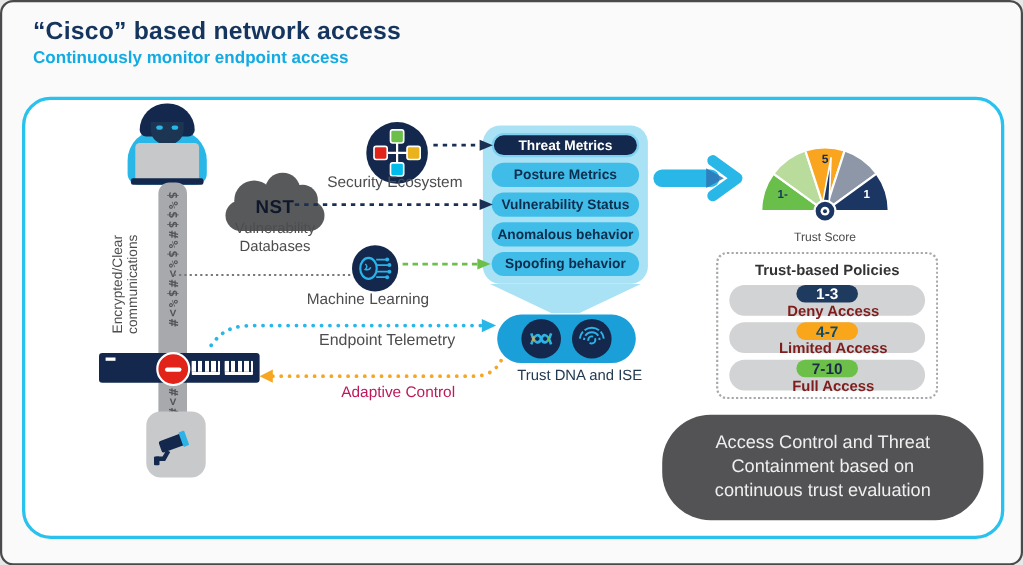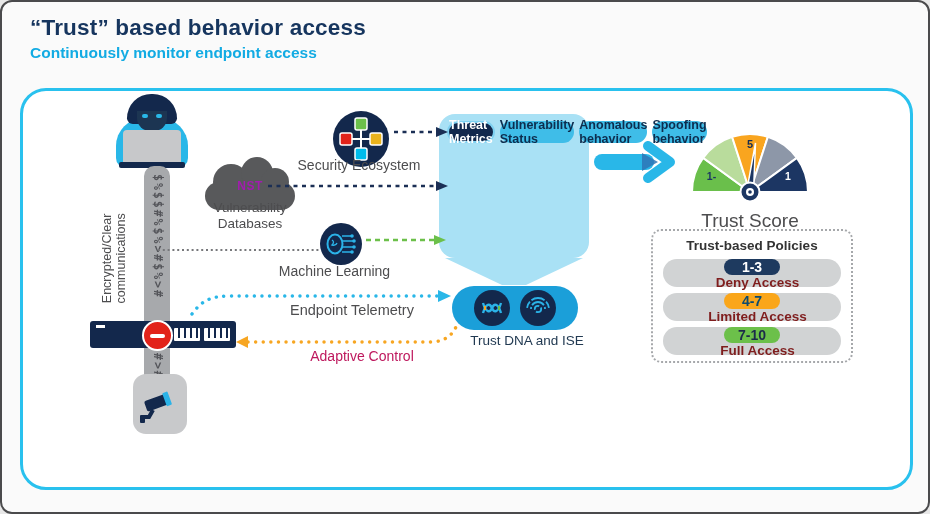--- a/index.html
+++ b/index.html
@@ -36,27 +36,27 @@
         background:repeating-linear-gradient(90deg,#fff 0 4px,#13284c 4px 6px);
         border-bottom:3px solid #fff;}
   .blocksign{left:140px;top:318px;width:31px;height:31px;background:#e2231a;border:2px solid #fff;
              border-radius:50%;}
   .minus{width:15px;height:4px;background:#fff;border-radius:2px;}
   .cambox{left:131px;top:372px;width:54px;height:60px;background:#c8c9cb;border-radius:13px;}
   
   .cloud{left:203px;top:160px;width:90px;height:48px;}
   .cloud i{position:absolute;background:#58595b;border-radius:50%;}
   .cl-base{position:absolute;bottom:0;left:0;width:90px;height:28px;background:#58595b;border-radius:14px;}
-  .cl-txt{position:absolute;left:0;right:0;top:17px;text-align:center;color:#a21caf;
-          font-size:12px;font-weight:bold;letter-spacing:.5px;}
+  .cl-txt{position:absolute;left:0;right:0;top:17px;text-align:center;color:#0f172a;
+          font-size:17px;font-weight:bold;letter-spacing:.5px;}
   .srclabel{font-size:14px;color:#4d4d4f;text-align:center;line-height:1.15;}
   .circle-ic{border-radius:50%;background:#13284c;}
   
   .metrics-box{left:437px;top:112px;width:150px;height:144px;background:#a9e1f5;border-radius:16px;
-               padding:7px 8px;display:flex;gap:5px;}
+               padding:7px 8px;display:flex;flex-direction:column;gap:5px;}
   .mpill{height:22px;border-radius:11px;background:#3fbde8;color:#0d2d4e;
          font-size:12.5px;font-weight:bold;display:flex;align-items:center;justify-content:center;}
   .mp-dark{background:#12284c;color:#fff;border:2px solid #7fd1f1;}
   .funnel{left:437px;top:256px;width:150px;height:27px;background:#a9e1f5;
           clip-path:polygon(4% 0,96% 0,58% 100%,42% 100%);}
   .dnapill{left:450px;top:284px;width:126px;height:44px;background:#1b9fd9;border-radius:22px;
            display:flex;align-items:center;justify-content:center;gap:10px;}
   
   .policies{left:649px;top:227px;width:202px;height:134px;border:2px dotted #a6a8ab;border-radius:10px;}
   .ptitle{margin-top:7px;text-align:center;font-size:13.5px;font-weight:600;color:#333;}
@@ -65,30 +65,30 @@
   .prange{width:56px;height:28px;border-radius:14px;font-size:14px;font-weight:bold;
           display:flex;align-items:center;justify-content:center;}
   .pr-navy{background:#1e3a5f;color:#fff;}
   .pr-orange{background:#faa61a;color:#0c4a6e;}
   .pr-green{background:#6cc04a;color:#1c2b4a;}
   .plabel{margin-left:11px;font-size:13.5px;font-weight:600;color:#7f1d1d;}
   
   .msgbox{left:600px;top:375px;width:292px;height:96px;background:#535355;border-radius:44px;
           display:flex;flex-direction:column;align-items:center;justify-content:center;}
   .msgline{color:#efefef;font-size:16.5px;font-weight:500;line-height:1.32;text-align:center;}
-  .gtitle{left:686px;top:208px;width:124px;text-align:center;font-size:19px;color:#4d4d4f;font-weight:500;}
+  .gtitle{left:686px;top:208px;width:124px;text-align:center;font-size:11px;color:#4d4d4f;font-weight:500;}
   .lbl-orange{color:#be185d;font-weight:400;}
 </style>
 </head>
 <body>
 
 <div id="screen">
 
   <div class="abs" style="left:28px;top:13px;">
-    <div class="title">“Trust” based behavior access</div>
+    <div class="title">“Cisco” based network access</div>
     <div class="subtitle">Continuously monitor endpoint access</div>
   </div>
 
   <div class="abs panel"></div>
 
   <div class="abs" style="left:108px;top:92px;width:84px;height:74px;">
     <div class="abs hk-body"></div>
     <div class="abs hk-hood"></div>
     <div class="abs hk-face">
       <div class="abs hk-eye" style="left:5px;"></div>
@@ -160,20 +160,21 @@
       </g>
     </svg>
   </div>
   <div class="abs srclabel" style="left:260px;top:261px;width:145px;">Machine Learning</div>
 
   <div class="abs srclabel" style="left:270px;top:300px;width:160px;font-size:14.5px;">Endpoint Telemetry</div>
   <div class="abs srclabel lbl-orange" style="left:285px;top:346px;width:150px;">Adaptive Control</div>
 
   <div class="abs metrics-box">
     <div class="mpill mp-dark">Threat Metrics</div>
+    <div class="mpill">Posture Metrics</div>
     <div class="mpill">Vulnerability Status</div>
     <div class="mpill">Anomalous behavior</div>
     <div class="mpill">Spoofing behavior</div>
   </div>
   <div class="abs funnel"></div>
 
   <div class="abs dnapill">
     <div class="circle-ic ctr" style="width:36px;height:36px;">
       <svg width="36" height="36" viewBox="0 0 36 36">
         <path d="M9 23 C12 13 16 13 18 18 C20 23 24 23 27 13" fill="none" stroke="#2bb3e8" stroke-width="2.4"></path>
@@ -221,20 +222,25 @@
     <div class="prow">
       <span class="prange pr-orange">4-7</span>
       <span class="plabel">Limited Access</span>
     </div>
     <div class="prow">
       <span class="prange pr-green">7-10</span>
       <span class="plabel">Full Access</span>
     </div>
   </div>
 
+  <div class="abs msgbox">
+    <div class="msgline">Access Control and Threat</div>
+    <div class="msgline">Containment based on</div>
+    <div class="msgline">continuous trust evaluation</div>
+  </div>
 
   <svg class="abs" style="left:0;top:0;pointer-events:none;" width="930" height="514" viewBox="0 0 930 514">
 
     <path d="M392 130 H434" stroke="#1b2f55" stroke-width="2.5" stroke-dasharray="4 4.5" fill="none"></path>
     <polygon points="434,125 446,130 434,135" fill="#1b2f55"></polygon>
 
     <path d="M266 184 H434" stroke="#1b2f55" stroke-width="2.5" stroke-dasharray="4 4.5" fill="none"></path>
     <polygon points="434,179 446,184 434,189" fill="#1b2f55"></polygon>
 
     <path d="M156 248 H318" stroke="#77787b" stroke-width="1.8" stroke-dasharray="2 2.8" fill="none"></path>

